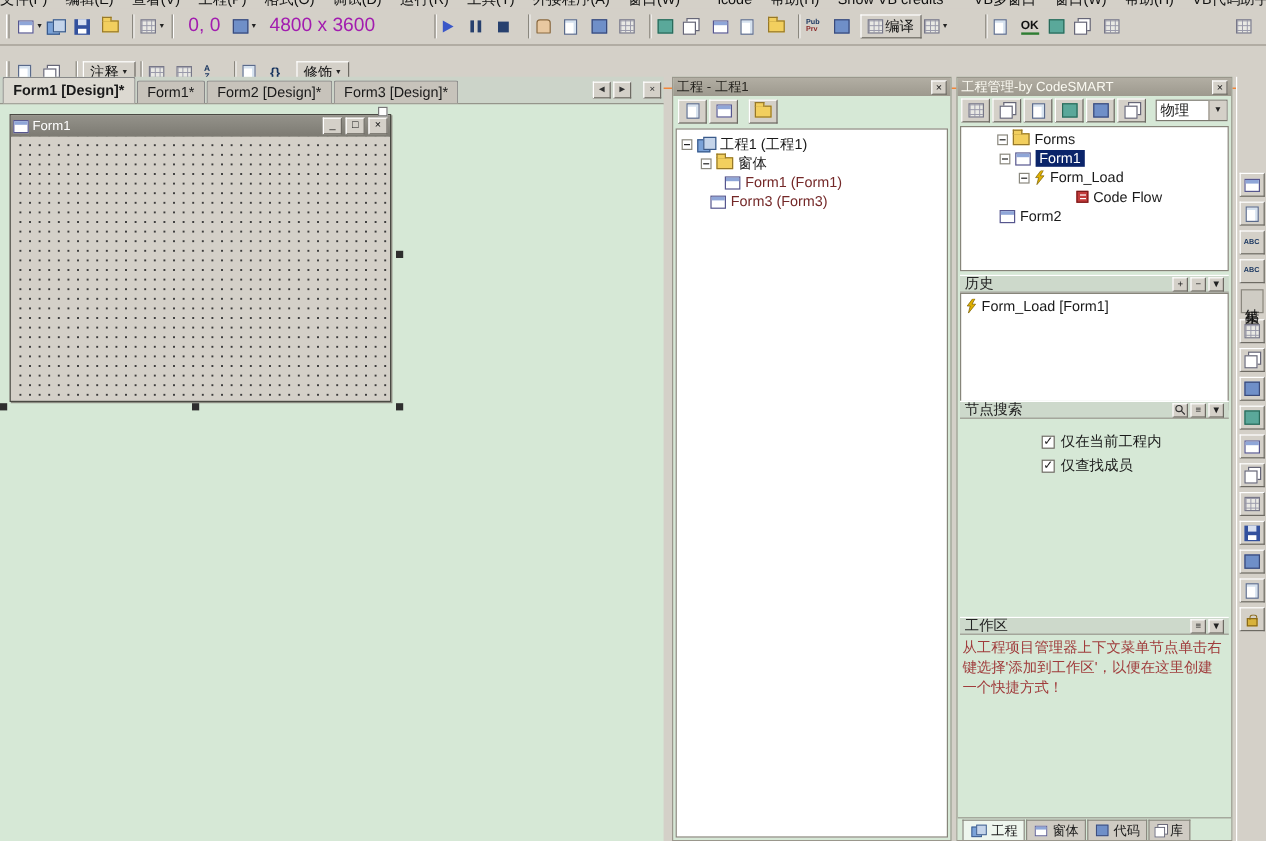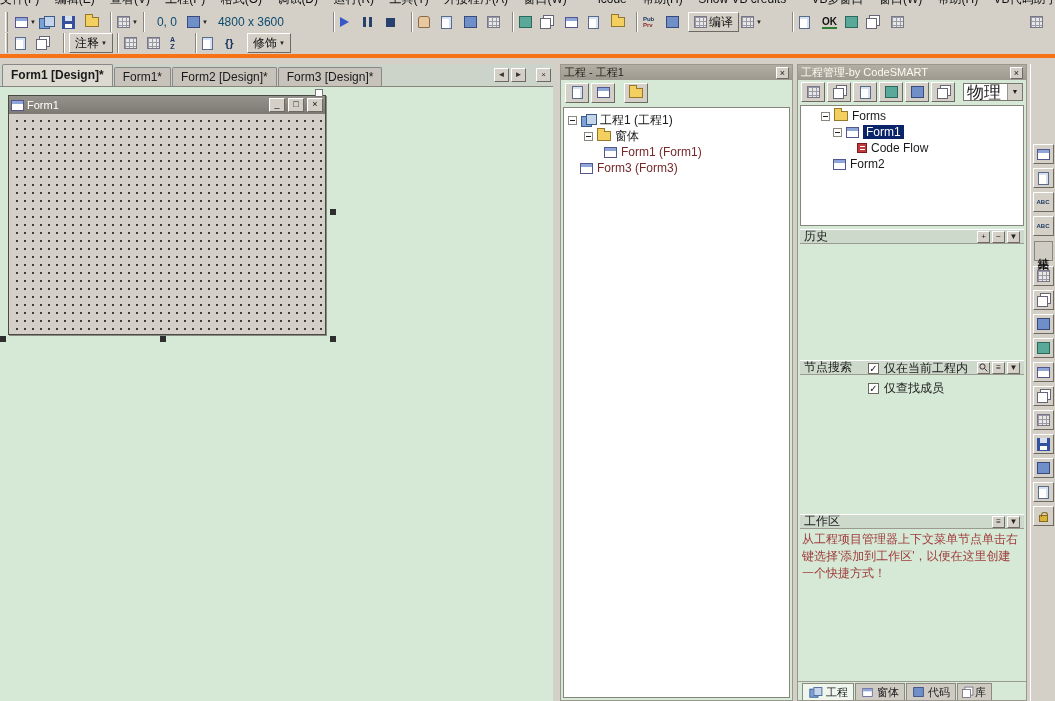--- a/index.html
+++ b/index.html
@@ -6,27 +6,27 @@
 html,body{width:1055px;height:701px;overflow:hidden}
 body{position:relative;background:#d4d0c8;font-family:"Liberation Sans","DejaVu Sans",sans-serif;font-size:12px;color:#1a1a1a}
 
 
 #menu{position:absolute;left:0;top:0;width:1055px;height:7px;overflow:hidden;background:#d4d0c8;white-space:nowrap}
 #menu .mi{position:relative;top:-9px;display:inline-block;margin-right:12px;font-size:12px;color:#111}
 
 
 .tbar{position:absolute;left:0;width:1055px;background:#d4d0c8;display:flex;align-items:center;padding:0 4px;gap:1px}
 #tb1{top:7px;height:31px;border-bottom:1px solid #9a968c}
-#tb2{top:32px;height:26px;border-bottom:4px solid #f97316}
+#tb2{top:48px;height:26px;border-bottom:1px solid #f97316}
 .handle{width:3px;height:20px;border-left:1px solid #fff;border-right:1px solid #8a877e;margin:0 5px 0 1px;flex:none}
 .sep{width:1px;height:20px;border-left:1px solid #8a877e;border-right:1px solid #fff;margin:0 3px;flex:none}
 .tbtn{min-width:22px;height:22px;display:flex;align-items:center;justify-content:space-between;gap:2px;flex:none;padding:0 1px}
 .tbtn.txt{padding:0 5px;border:1px solid;border-color:#fff #6d6a63 #6d6a63 #fff;height:20px}
 .caret{font-size:6px;color:#222}
-.readout{font-size:12px;padding:0 8px;color:#0c4a6e;flex:none}
+.readout{font-size:16px;padding:0 8px;color:#a21caf;flex:none}
 .lbl{font-size:12px;color:#111}
 .pubprv{font-size:6px;line-height:6px;font-weight:bold;text-align:left}
 .pubprv .p1{color:#16335e;display:block}
 .pubprv .p2{color:#8a2a2a;display:block}
 .oktxt{font-size:10px;font-weight:bold;color:#111;border-bottom:2px solid #2e7d32;line-height:11px}
 .az{font-size:7px;line-height:7px;font-weight:bold;color:#16335e;text-align:center}
 .braces{font-size:11px;font-weight:bold;color:#16335e}
 
 
 .i-page{width:11px;height:13px;background:#fff;border:1px solid #5a6a8a;box-shadow:inset -2px 2px 0 #d6e2ef;display:inline-block}
@@ -88,25 +88,25 @@
 
 #pp-toolbar{height:25px;display:flex;align-items:center;gap:2px;padding:2px 4px}
 #pp-tree{position:absolute;left:2px;right:2px;top:42px;bottom:2px;background:#fff;border:1px solid #87857a;padding-top:4px;overflow:hidden}
 
 #cs-toolbar{position:absolute;left:0;right:0;top:15px;height:24px;display:flex;align-items:center;gap:2px;padding:0 3px}
 #cs-tree{position:absolute;left:2px;right:2px;top:40px;height:121px;background:#fff;border:1px solid #87857a;padding-top:2px;overflow:hidden}
 .sechead{position:absolute;left:2px;right:2px;height:15px;background:#cdd9cb;border-top:1px solid #fff;border-bottom:1px solid #9a9a90;display:flex;align-items:center;gap:3px;padding:0 4px;font-size:12px;color:#222}
 .sechead .grp{margin-left:auto;display:flex;gap:2px;align-items:center}
 #h-head{top:164px}
 #h-list{position:absolute;left:2px;right:2px;top:179px;height:98px;background:#fff;border:1px solid #87857a;padding-top:2px;overflow:hidden}
-#s-head{top:295px}
+#s-head{top:269px}
 #s-body{position:absolute;left:0;right:0;top:292px;height:74px;font-size:12px}
 .s-row{display:flex;align-items:center;gap:5px;padding:6px 6px 0 36px}
 .combo{height:18px;background:#fff;border:1px solid #7a786e;display:flex;align-items:center;position:relative}
-.combo .ctxt{flex:1;padding:0 3px;font-size:17px;white-space:nowrap;overflow:hidden}
+.combo .ctxt{flex:1;padding:0 3px;font-size:12px;white-space:nowrap;overflow:hidden}
 .combo .carr{width:15px;height:16px;background:#d4d0c8;border-left:1px solid #9a968c;font-size:7px;line-height:15px;text-align:center;color:#222;flex:none}
 #find-combo{width:96px}
 .okbtn{width:28px;height:18px;background:#d4d0c8;border:1px solid #55524a;box-shadow:inset 1px 1px 0 #fff,inset -1px -1px 0 #8a877e;font-size:12px;text-align:center;line-height:16px}
 .cbrow{display:flex;align-items:center;gap:5px;padding:3px 0 0 70px}
 .cb{width:11px;height:11px;background:#fff;border:1px solid #6a6a60;font-size:10px;line-height:9px;text-align:center;color:#222;flex:none}
 #w-head{top:449px}
 #w-hint{position:absolute;left:4px;right:4px;top:466px;color:#a03c3c;font-size:12px;line-height:17px}
 #cs-tabs{position:absolute;left:0;right:0;bottom:0;height:19px;display:flex;align-items:flex-end;padding-left:4px;border-top:1px solid #9a9a90;background:#d6e8d6}
 .cstab{height:17px;display:flex;align-items:center;gap:3px;padding:0 5px;font-size:11px;border:1px solid #8a8a80;border-bottom:none;background:#cfcbc3;margin-right:1px}
 .cstab.active{background:#eef6ee}
@@ -338,21 +338,21 @@
     </div>
     <div class="trow" style="padding-left:20px">
       <span class="exp"></span>
       <span class="i-folder"></span>
       <span class="tl">窗体</span>
     </div>
     <div class="trow maroon" style="padding-left:40px">
       <span class="i-form"></span>
       <span class="tl">Form1 (Form1)</span>
     </div>
-    <div class="trow maroon" style="padding-left:16px">
+    <div class="trow maroon" style="padding-left:28px">
       <span class="i-form"></span>
       <span class="tl">Form3 (Form3)</span>
     </div>
   </div>
 </div>
 
 <div class="panel" id="cs">
   <div class="ptitle">
     <span class="pt-light">工程管理-by CodeSMART</span>
     <span class="x">×</span>
@@ -375,47 +375,62 @@
       </div>
     <div class="sbtn">
         <span class="i-pages"></span>
       </div>
     <div class="combo" id="mode-combo" style="width:62px;margin-left:6px">
       <span class="ctxt">物理</span>
       <span class="carr">▼</span>
     </div>
   </div>
   <div id="cs-tree">
-    <div class="trow" style="padding-left:20px">
+    <div class="trow" style="padding-left:30px">
       <span class="exp"></span>
       <span class="i-folder"></span>
       <span class="tl">Forms</span>
     </div>
     <div class="trow" style="padding-left:32px">
       <span class="exp"></span>
       <span class="i-form"></span>
       <span class="tl selrow">Form1</span>
     </div>
-    <div class="trow" style="padding-left:56px">
+    <div class="trow" style="padding-left:48px">
+      <span class="exp"></span>
+      <svg width="9" height="12" viewBox="0 0 9 12">
+          <path d="M5.5 0 L1 6 H3.5 L2 12 L8 4.5 H5 L7.5 0 Z" fill="#e0b000" stroke="#7a6000" stroke-width="0.6"></path>
+        </svg>
+      <span class="tl">Form_Load</span>
+    </div>
+    <div class="trow" style="padding-left:96px">
       <span class="i-flow"></span>
       <span class="tl">Code Flow</span>
     </div>
     <div class="trow" style="padding-left:32px">
       <span class="i-form"></span>
       <span class="tl">Form2</span>
     </div>
   </div>
 
   <div class="sechead" id="h-head">
     <span>历史</span>
     <span class="grp">
       <span class="mb">+</span>
       <span class="mb">−</span>
       <span class="mb">▼</span>
     </span>
+  </div>
+  <div id="h-list">
+    <div class="trow">
+      <svg width="9" height="12" viewBox="0 0 9 12">
+          <path d="M5.5 0 L1 6 H3.5 L2 12 L8 4.5 H5 L7.5 0 Z" fill="#e0b000" stroke="#7a6000" stroke-width="0.6"></path>
+        </svg>
+      <span class="tl">Form_Load [Form1]</span>
+    </div>
   </div>
 
   <div class="sechead" id="s-head">
     <span>节点搜索</span>
     <span class="grp">
       <span class="mb"><svg width="9" height="9">
             <circle cx="3.5" cy="3.5" r="2.6" fill="none" stroke="#333"></circle>
             <line x1="5.6" y1="5.6" x2="8.4" y2="8.4" stroke="#333"></line>
           </svg></span>
       <span class="mb">≡</span>

